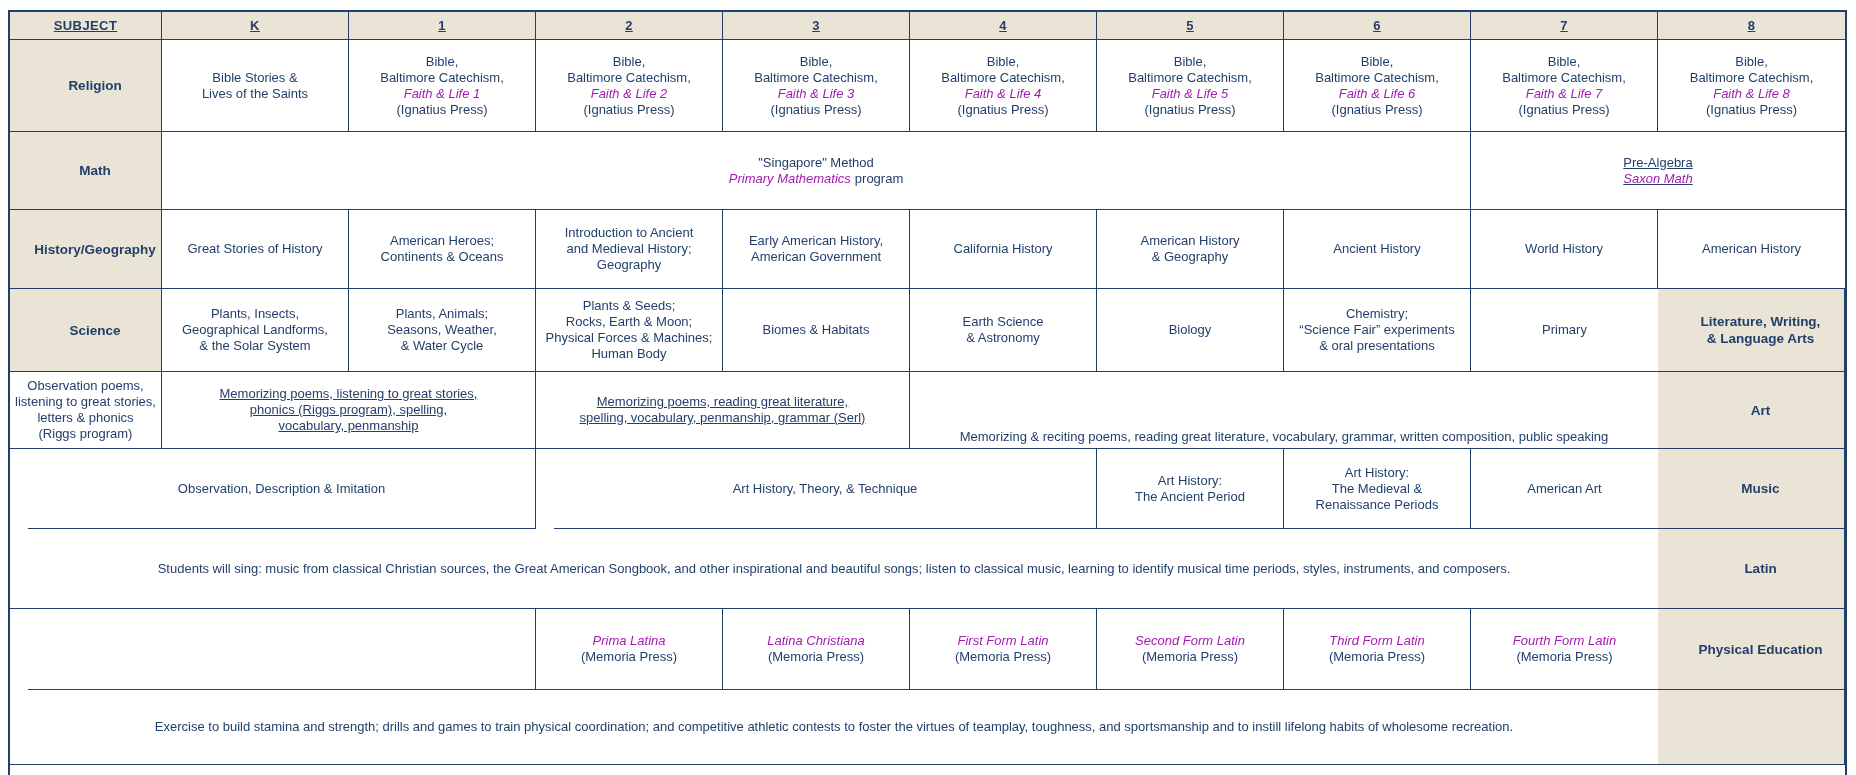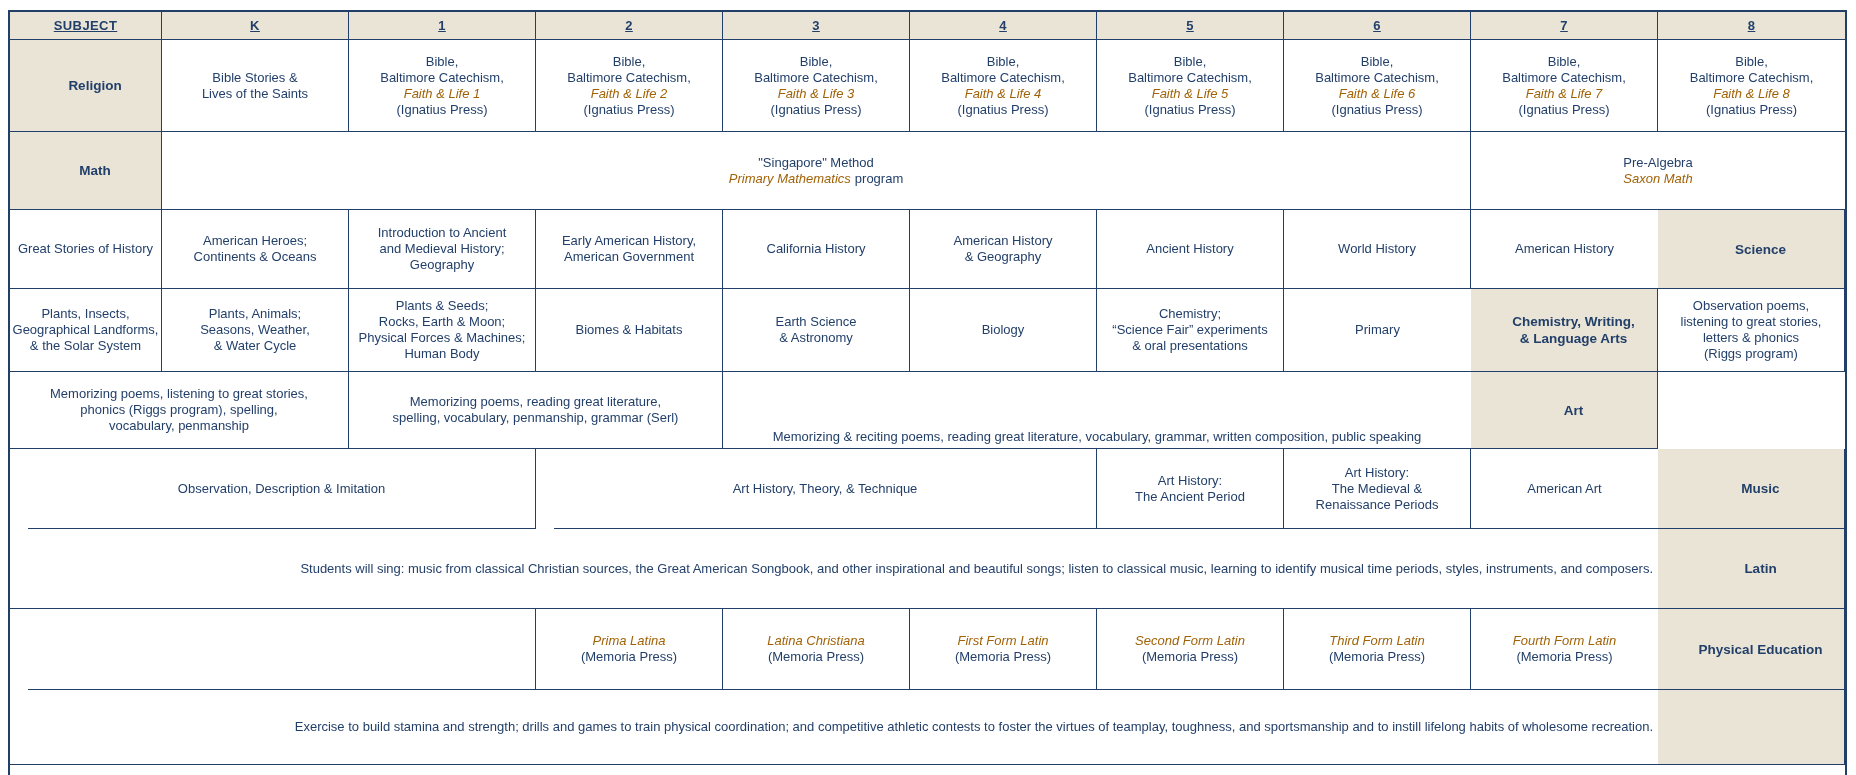--- a/index.html
+++ b/index.html
@@ -30,28 +30,28 @@
   }
   .last{border-right:none;}
   .hdr{
     background:#e9e4d6;
     font-weight:bold;font-size:13px;letter-spacing:.4px;text-decoration:underline;
   }
   .subj{
     background:#e9e4d6;
     font-weight:bold;font-size:13.5px;line-height:17px;padding-left:24px;
   }
-  .it{font-style:italic;color:#a16207;}
+  .it{font-style:italic;color:#a21caf;}
   .ln{white-space:nowrap;}
   .wide{font-size:13px;}
-  .sp2{grid-column:span 2;}
+  .sp2{grid-column:span 2;text-decoration:underline;}
   .sp3{grid-column:span 3;margin-left:18px;}
   .sp4{grid-column:span 4;justify-content:flex-end;}
   .sp7{grid-column:span 7;}
-  .sp9{grid-column:span 9;align-items:flex-end;}
+  .sp9{grid-column:span 9;}
   .gap{margin-left:4px;}
 </style>
 </head>
 <body>
 
 <div class="curriculum-table">
 
   <div class="cell hdr">SUBJECT</div>
   <div class="cell hdr">K</div>
   <div class="cell hdr">1</div>
@@ -120,20 +120,21 @@
   <div class="cell subj">Math</div>
   <div class="cell sp7">
     <div class="ln">"Singapore" Method</div>
     <div class="ln"><span class="it">Primary Mathematics</span><span class="gap">program</span></div>
   </div>
   <div class="cell sp2 last">
     <div class="ln">Pre-Algebra</div>
     <div class="ln it">Saxon Math</div>
   </div>
 
+  <div class="cell subj">History/Geography</div>
   <div class="cell">
     <div class="ln">Great Stories of History</div>
   </div>
   <div class="cell">
     <div class="ln">American Heroes;</div>
     <div class="ln">Continents &amp; Oceans</div>
   </div>
   <div class="cell">
     <div class="ln">Introduction to Ancient</div>
     <div class="ln">and Medieval History;</div>
@@ -190,21 +191,21 @@
   <div class="cell">
     <div class="ln">Chemistry;</div>
     <div class="ln">“Science Fair” experiments</div>
     <div class="ln">&amp; oral presentations</div>
   </div>
   <div class="cell last">
     <div class="ln">Primary</div>
   </div>
 
   <div class="cell subj">
-    <div class="ln">Chemistry, Writing,</div>
+    <div class="ln">Literature, Writing,</div>
     <div class="ln">&amp; Language Arts</div>
   </div>
   <div class="cell">
     <div class="ln">Observation poems,</div>
     <div class="ln">listening to great stories,</div>
     <div class="ln">letters &amp; phonics</div>
     <div class="ln">(Riggs program)</div>
   </div>
   <div class="cell sp2">
     <div class="ln">Memorizing poems, listening to great stories,</div>

